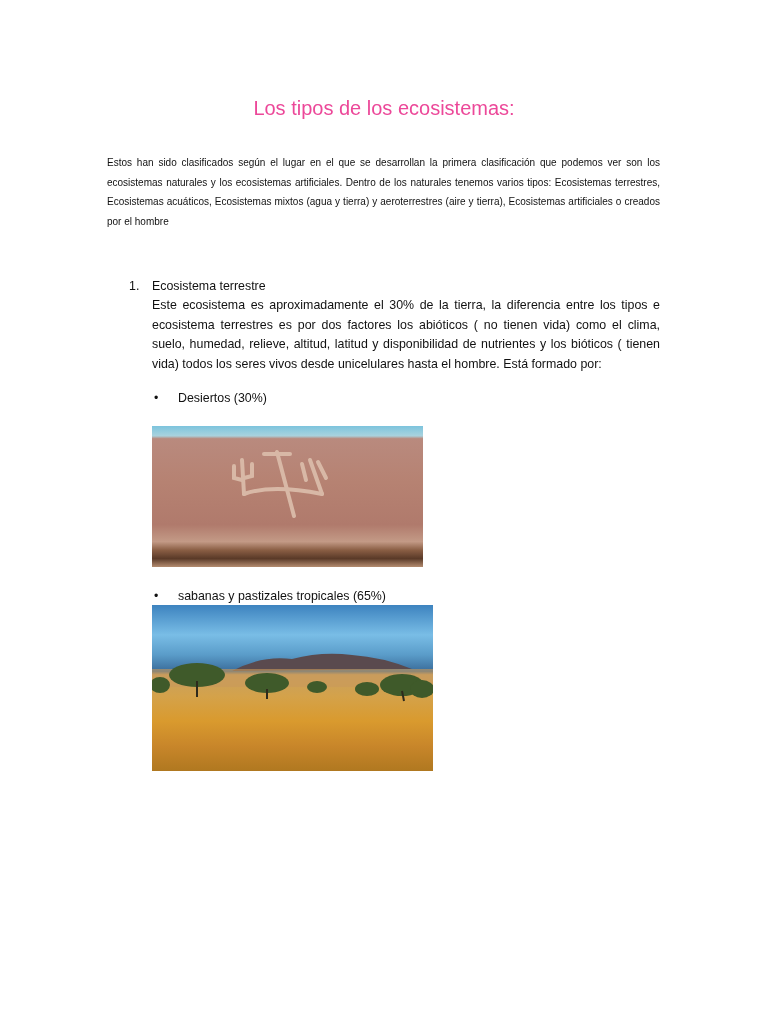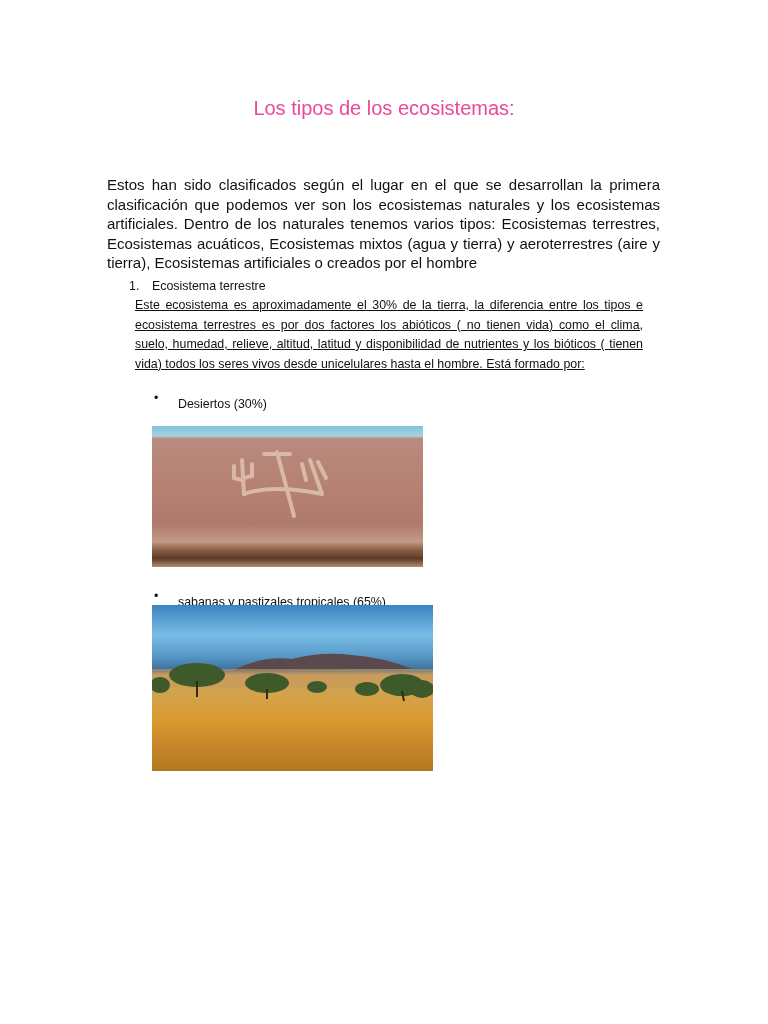--- a/index.html
+++ b/index.html
@@ -1,25 +1,25 @@
 <!DOCTYPE html>
 <html><head>
   <meta charset="utf-8">
   <style>
     html, body { margin:0; padding:0; background:#ffffff; }
     body { width:768px; height:1024px; position:relative; overflow:hidden; font-family:"Liberation Sans", sans-serif; color:#111; }
     .title { position:absolute; top:97px; left:0; width:768px; text-align:center; font-size:20px; color:#ec4899; }
-    .intro { position:absolute; top:175px; left:107px; width:553px; font-size:15px; line-height:19.5px; text-align:justify; }
+    .intro { position:absolute; top:153px; left:107px; width:553px; font-size:10px; line-height:19.5px; text-align:justify; }
     .sec { position:absolute; top:277px; left:129px; width:531px; font-size:12.4px; line-height:19.5px; }
     .sec .num { position:absolute; left:0; top:0; }
     .sec .head { position:absolute; left:23px; top:0; }
-    .sec .body { position:absolute; left:6px; top:19px; width:508px; text-align:justify;text-decoration:underline; }
+    .sec .body { position:absolute; left:23px; top:19px; width:508px; text-align:justify; }
     .bullet { position:absolute; font-size:12.4px; line-height:18px; }
     .bullet .dot { position:absolute; left:0; top:0; }
-    .bullet .lbl { position:absolute; left:24px; top:0; white-space:nowrap;margin-top:6px; }
+    .bullet .lbl { position:absolute; left:24px; top:0; white-space:nowrap; }
     .img { position:absolute; overflow:hidden; }
     
     .desert { left:152px; top:426px; width:271px; height:141px;
       background: linear-gradient(to bottom, #7cc4dd 0%, #a9d2de 7%, #b98a7e 9%, #b68272 40%, #b07a6c 70%, #c39a86 82%, #8a5e44 88%, #5a3a28 94%, #b48c70 100%); }
     .desert .fig { position:absolute; left:70px; top:20px; width:120px; height:80px; }
     
     .savanna { left:152px; top:605px; width:281px; height:166px;
       background: linear-gradient(to bottom, #3d83bf 0%, #79bde6 18%, #5a9cc9 30%, #3a6c9a 40%, #c8a060 42%, #d4a24a 55%, #d99a2e 70%, #c8862a 85%, #b07820 100%); }
     .savanna svg { position:absolute; left:0; top:0; }
   </style>

